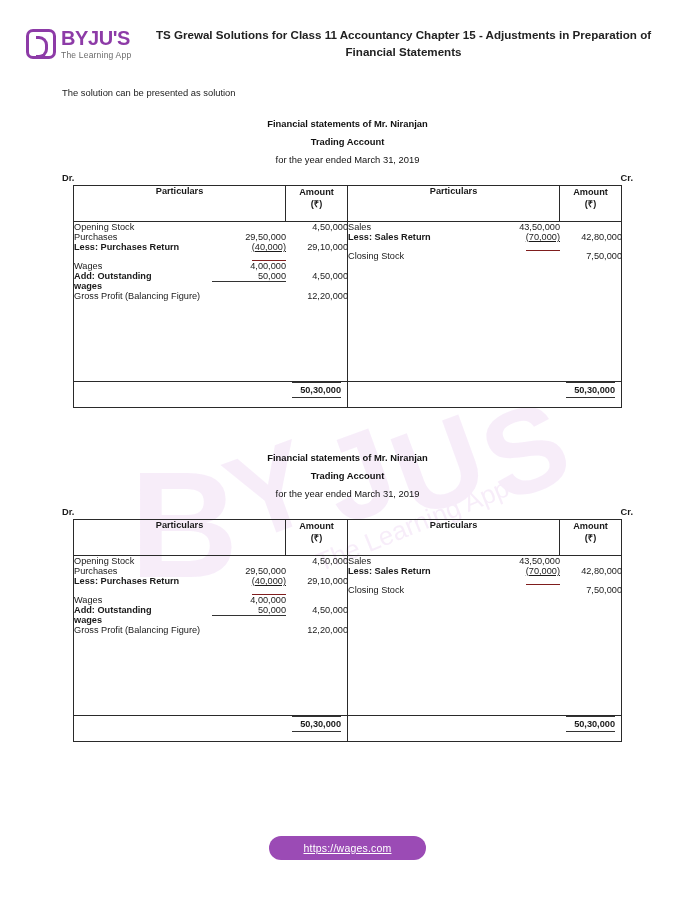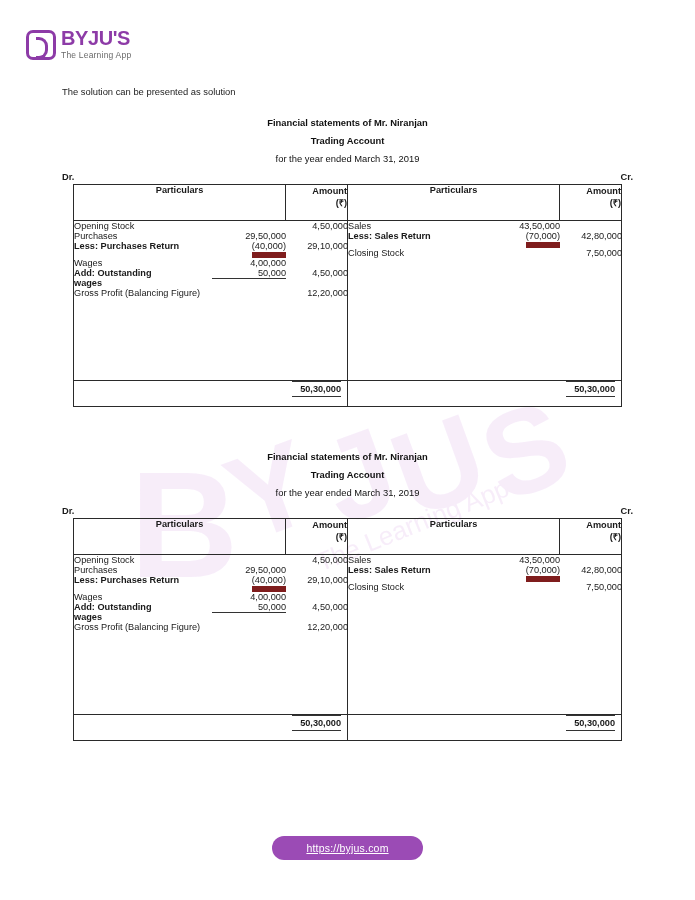--- a/index.html
+++ b/index.html
@@ -7,21 +7,21 @@
   body {
     width:695px; height:900px;
     background:#ffffff;
     font-family:"Liberation Sans", sans-serif;
     color:#1a1a1a;
     position:relative;
     overflow:hidden;
   }
   
   .header { display:flex; align-items:flex-start; padding:22px 26px 0 26px; }
-  .logo { width:118px; flex:0 0 118px; display:flex; align-items:flex-end; gap:5px; padding-top:6px;}
+  .logo { width:118px; flex:0 0 118px; display:flex; align-items:center; gap:5px; padding-top:6px;}
   .logo-mark {
     width:30px; height:30px; border:3px solid #8d3ba7; border-radius:7px;
     position:relative; flex:0 0 30px;
   }
   .logo-mark:after{
     content:""; position:absolute; left:7px; top:4px; width:9px; height:16px;
     border:3px solid #8d3ba7; border-left:none; border-radius:0 9px 9px 0;
   }
   .logo-text { line-height:1; }
   .logo-name { font-size:20px; font-weight:bold; color:#8d3ba7; letter-spacing:-0.4px; }
@@ -36,27 +36,27 @@
   .st-head { text-align:center; }
   .st-head div { font-size:9.4px; font-weight:bold; color:#111; margin-bottom:7px; }
   .st-head div.plain { font-weight:normal;text-align:center; }
 
   .drcr { display:flex; justify-content:space-between; font-size:9.3px; font-weight:bold;
           margin:8px 62px 2px 62px; }
 
   table.acct { border-collapse:collapse; width:455px; margin:0 auto; table-layout:fixed; }
   table.acct td, table.acct th { border:1px solid #2a2a2a; vertical-align:top; padding:0; }
   table.acct th { font-size:9.2px; font-weight:bold; text-align:center; height:36px; }
-  .th-amt span { display:block; line-height:1.35;text-align:right; }
+  .th-amt span { display:block; line-height:1.35; }
   .cell { font-size:9.2px; padding:3px 6px;margin-top:16px; }
   .particulars { width:212px; }
   .amt { width:62px; }
   .num { text-align:right; font-size:9.2px; }
   .indent { padding-left:16px;font-weight:bold; }
-  .ul { border-bottom:6px solid #7f1d1d; display:inline-block; padding-bottom:1px; }
+  .ul { border-bottom:1px solid #7f1d1d; display:inline-block; padding-bottom:8px;text-decoration:underline; }
   .ul-wide { border-bottom:1px solid #333; display:block; width:74px; margin-left:auto; height:1px; }
 
   .body-cell { height:160px; position:relative; }
   .tot-line { border-top:1px solid #333; border-bottom:1px solid #333; padding:2px 0; font-size:9.2px; font-weight:bold;}
   .tot-right { text-align:right; }
 
   
   .watermark {
     position:absolute; left:110px; top:390px; width:470px; height:260px;
     pointer-events:none; opacity:0.20;
@@ -85,20 +85,23 @@
 <body>
 
 <div class="header">
   <div class="logo">
     <div class="logo-mark"></div>
     <div class="logo-text">
       <div class="logo-name">BYJU'S</div>
       <div class="logo-tag">The Learning App</div>
     </div>
   </div>
+  <div class="title-wrap">
+    <div class="doc-title">TS Grewal Solutions for Class 11 Accountancy Chapter 15 - Adjustments in Preparation of Financial Statements</div>
+  </div>
 </div>
 
 <div class="intro">The solution can be presented as solution</div>
 
 <div class="watermark">
   <div class="wm-b">B</div>
   <div class="wm-y">Y</div>
   <div class="wm-j">J</div>
   <div class="wm-u">U</div>
   <div class="wm-s">S</div>
@@ -343,14 +346,14 @@
         <td style="border-right:none;border-top:none;"></td>
         <td class="num" style="border-left:none;border-top:none;padding:0 6px;">
           <div class="tot-line tot-right">50,30,000</div>
         </td>
       </tr>
     </tbody>
   </table>
 </div>
 
 <div class="footer">
-  <a class="url-pill" href="#">https://byjus.com</a>
+  <a class="url-pill" href="#">https://wages.com</a>
 </div>
 
 </body></html>

